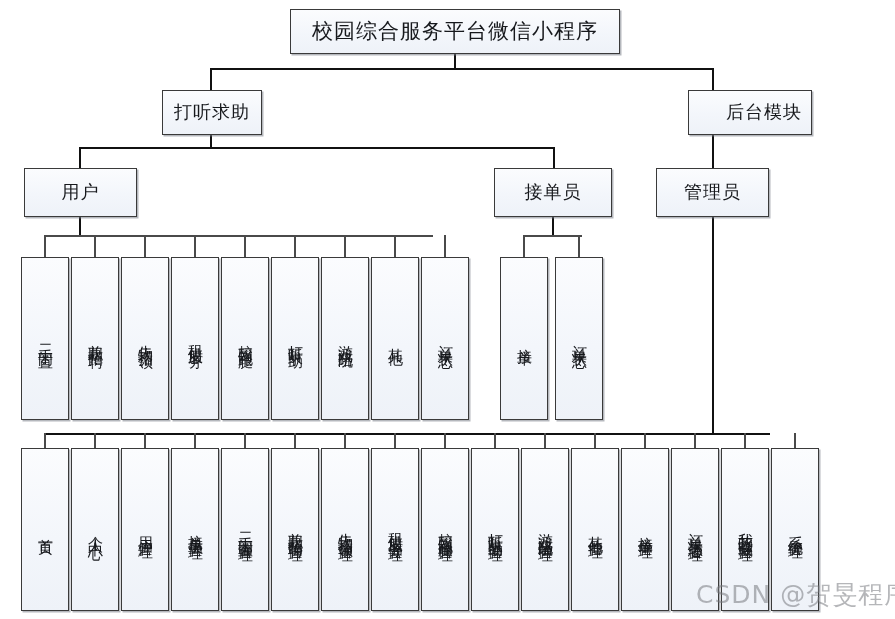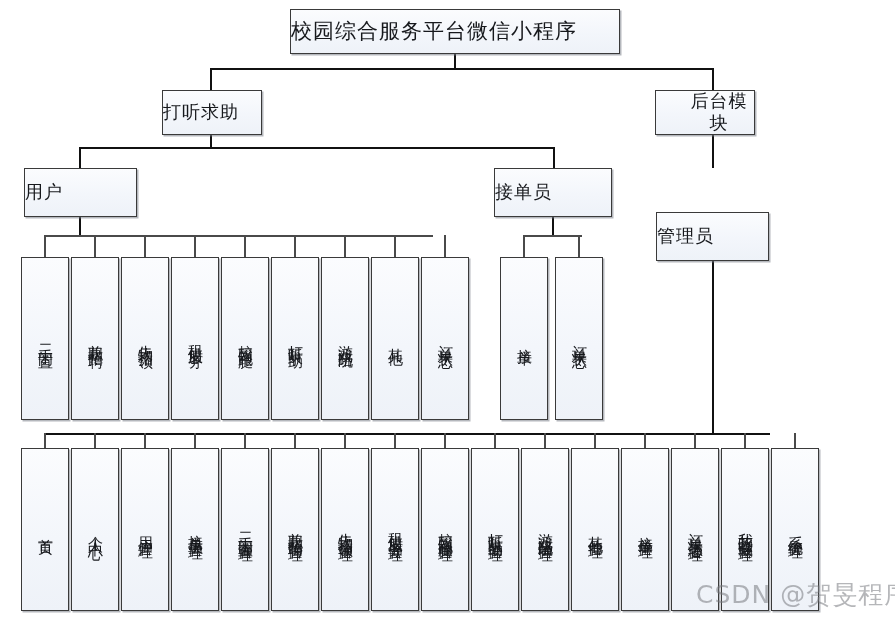--- a/index.html
+++ b/index.html
@@ -21,20 +21,21 @@
 
   
   .node {
     position: absolute;
     box-sizing: border-box;
     border: 1px solid #3a3a3a;
     background: linear-gradient(180deg, #fbfcfe 0%, #f3f6fb 55%, #eef2f8 100%);
     box-shadow: 1.5px 1.5px 0 rgba(120,125,135,0.55);
     display: flex;
     align-items: center;
+    justify-content: center;
     color: #16181c;
     line-height: 1.18;
     text-align: center;
     z-index: 3;
   }
   .node > .label {
     display: block;
     white-space: pre-line;
   }
 
@@ -96,38 +97,38 @@
   </div>
 
   <div class="conn v" style="left:454px; top:54px; width:2px; height:15px;"></div>
   <div class="conn h" style="left:211px; top:68px; width:503px; height:2px;"></div>
   <div class="conn v" style="left:210px; top:68px; width:2px; height:22px;"></div>
   <div class="conn v" style="left:712px; top:68px; width:2px; height:22px;"></div>
 
   <div class="node horiz lvl2" style="left:162px; top:90px; width:100px; height:45px;">
     <span class="label">打听求助</span>
   </div>
-  <div class="node horiz lvl2" style="left:655px; top:90px; width:100px; height:45px;padding-left:28px;">
+  <div class="node horiz lvl2" style="left:688px; top:90px; width:124px; height:45px;padding-left:28px;">
     <span class="label">后台模块</span>
   </div>
 
   <div class="conn v" style="left:210px; top:135px; width:2px; height:14px;"></div>
   <div class="conn h" style="left:80px; top:147px; width:475px; height:2px;"></div>
   <div class="conn v" style="left:79px; top:147px; width:2px; height:21px;"></div>
   <div class="conn v" style="left:553px; top:147px; width:2px; height:21px;"></div>
 
   <div class="conn v" style="left:712px; top:135px; width:2px; height:33px;"></div>
 
   <div class="node horiz lvl3" style="left:24px; top:168px; width:113px; height:49px;">
     <span class="label">用户</span>
   </div>
   <div class="node horiz lvl3" style="left:494px; top:168px; width:118px; height:49px;">
     <span class="label">接单员</span>
   </div>
-  <div class="node horiz lvl3" style="left:656px; top:168px; width:113px; height:49px;margin-top:44px;">
+  <div class="node horiz lvl3" style="left:656px; top:168px; width:113px; height:49px;">
     <span class="label">管理员</span>
   </div>
 
   <div class="conn v" style="left:79px; top:217px; width:2px; height:19px;"></div>
   <div class="conn thin h" style="left:45px; top:235px; width:388px;"></div>
   <div id="user-drops">
       <div class="conn thin v" style="left: 44px; top: 235px; height: 22px;"></div>
       <div class="conn thin v" style="left: 94px; top: 235px; height: 22px;"></div>
       <div class="conn thin v" style="left: 144px; top: 235px; height: 22px;"></div>
       <div class="conn thin v" style="left: 194px; top: 235px; height: 22px;"></div>

